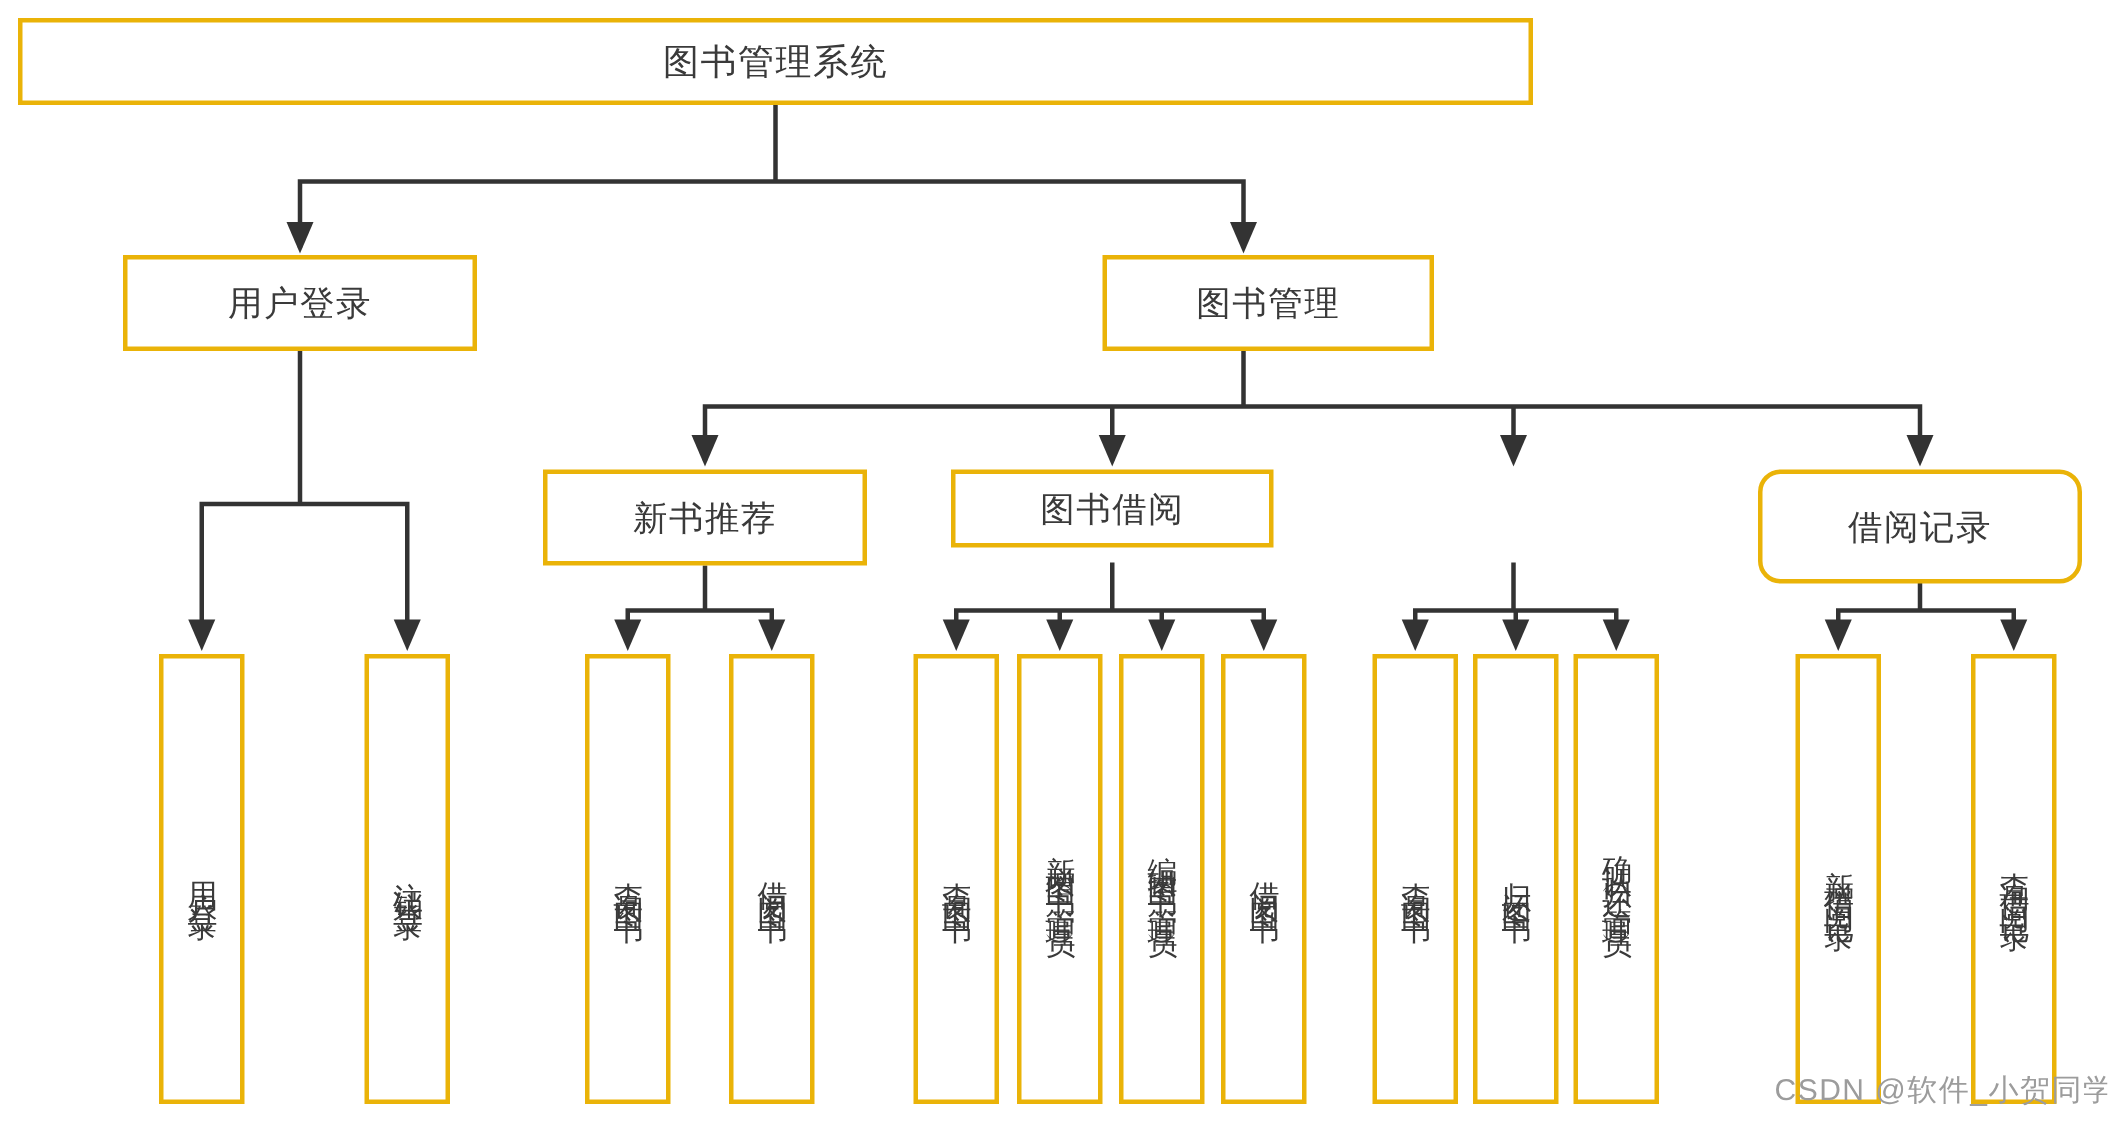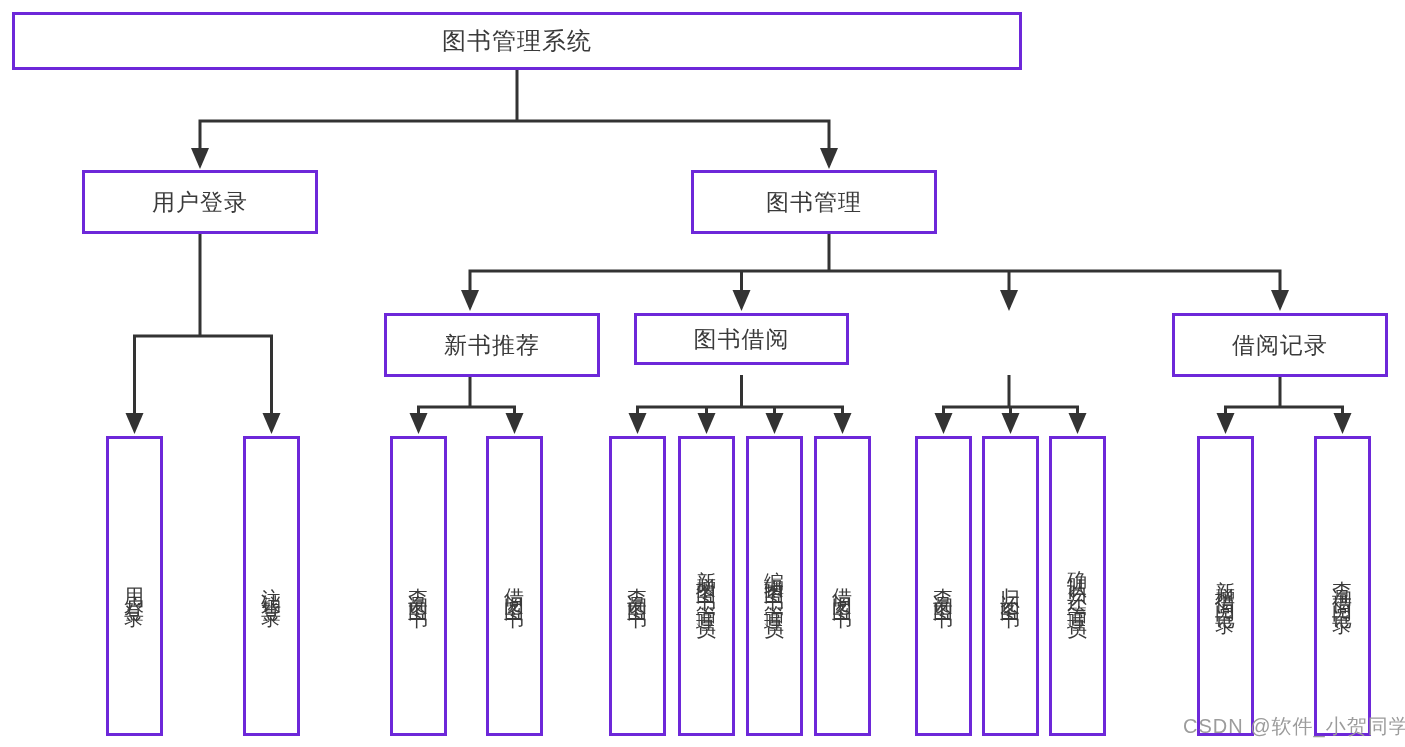--- a/index.html
+++ b/index.html
@@ -14,21 +14,21 @@
     overflow: hidden;
   }
   .connectors {
     position: absolute;
     left: 0; top: 0;
     width: 1405px; height: 747px;
   }
   .box {
     position: absolute;
     background: #ffffff;
-    border: 3px solid #6d28d9;
+    border: 3px solid #eab308;
     display: flex;
     align-items: center;
     justify-content: center;
     text-align: right;
   }
   .hlabel { font-size: 23px; letter-spacing: 1px; }
   .root-box { font-size: 24px; letter-spacing: 1px; }
   .leaf {
     writing-mode: vertical-rl;
     text-orientation: mixed;
@@ -90,25 +90,25 @@
       <polygon points="1001.5,413 1019.5,413 1010.5,434"></polygon>
       <polygon points="1068.5,413 1086.5,413 1077.5,434"></polygon>
       <polygon points="1216.5,413 1234.5,413 1225.5,434"></polygon>
       <polygon points="1333.5,413 1351.5,413 1342.5,434"></polygon>
     </g>
   </svg>
 
   <div class="box root-box" style="left:12px; top:12px; width:1010px; height:58px;">图书管理系统</div>
 
   <div class="box hlabel" style="left:82px; top:170px; width:236px; height:64px;">用户登录</div>
-  <div class="box hlabel" style="left:691px; top:170px; width:246px; height:64px;">图书管理</div>
+  <div class="box hlabel" style="left:735px; top:170px; width:221px; height:64px;">图书管理</div>
 
-  <div class="box hlabel" style="left:362px; top:313px; width:216px; height:64px;margin-left:22px;">新书推荐</div>
+  <div class="box hlabel" style="left:362px; top:313px; width:216px; height:64px;">新书推荐</div>
   <div class="box hlabel" style="left:634px; top:313px; width:215px; height:52px;">图书借阅</div>
-  <div class="box hlabel" style="left:1172px; top:313px; width:216px; height:64px;">借阅记录</div>
+  <div class="box hlabel" style="left:1172px; top:313px; width:216px; height:76px;border-radius:15px;">借阅记录</div>
 
   <div class="box leaf" style="left:106px; top:436px; width:57px; height:300px;">用户登录</div>
   <div class="box leaf" style="left:243px; top:436px; width:57px; height:300px;">注销登录</div>
 
   <div class="box leaf" style="left:390px; top:436px; width:57px; height:300px;">查询图书</div>
   <div class="box leaf" style="left:486px; top:436px; width:57px; height:300px;">借阅图书</div>
 
   <div class="box leaf" style="left:609px; top:436px; width:57px; height:300px;">查询图书</div>
   <div class="box leaf" style="left:678px; top:436px; width:57px; height:300px;">新增图书（管理员）</div>
   <div class="box leaf" style="left:746px; top:436px; width:57px; height:300px;">编辑图书（管理员）</div>

